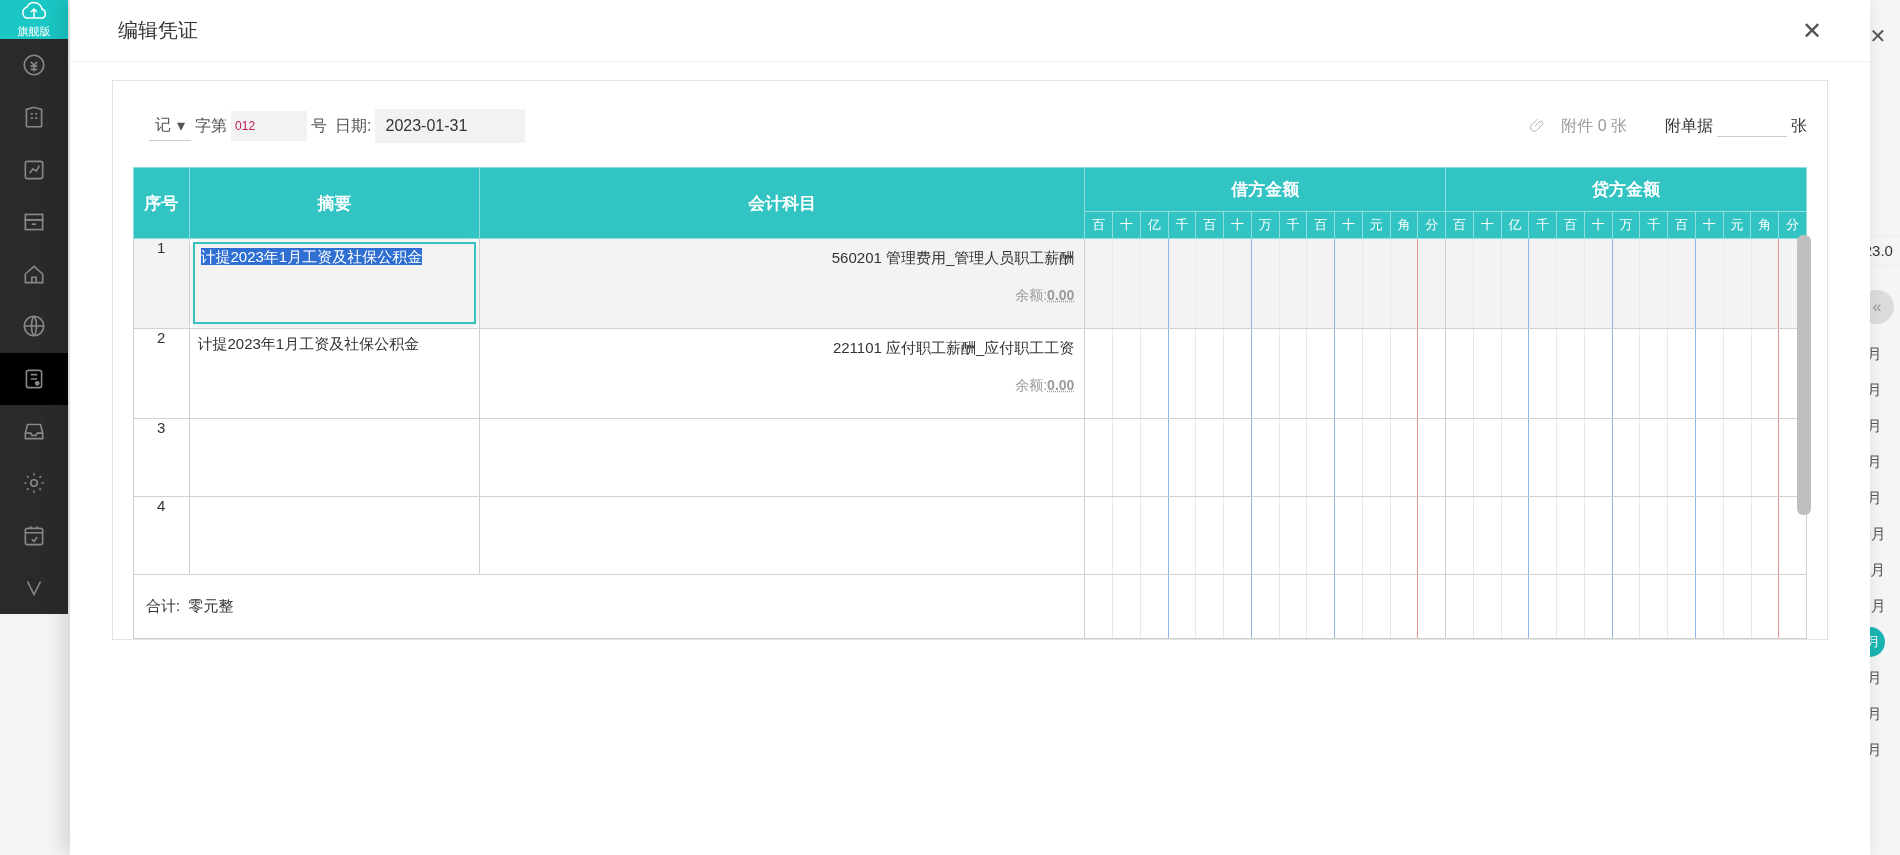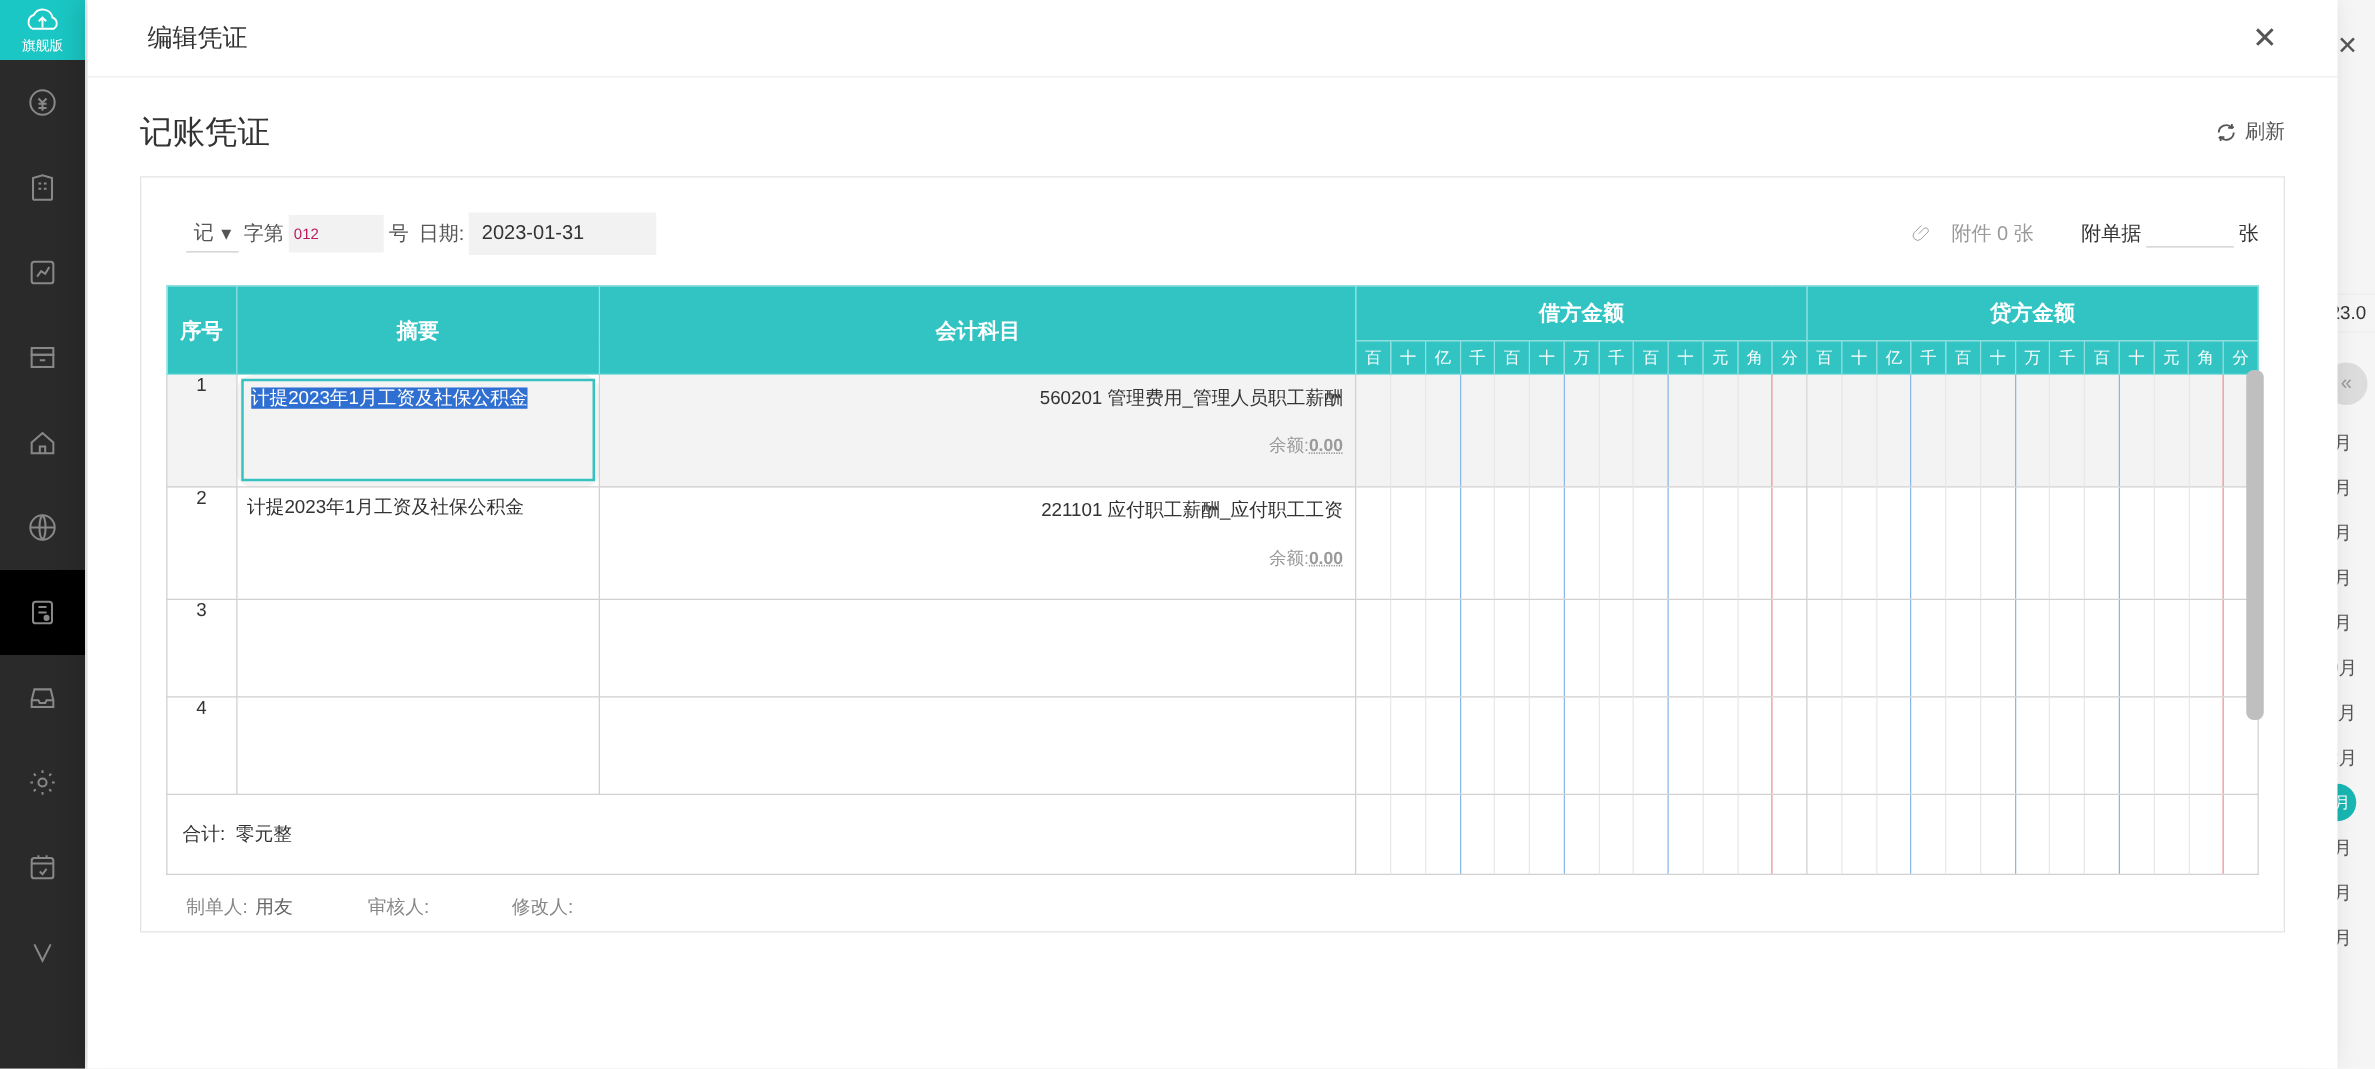--- a/index.html
+++ b/index.html
@@ -1,19 +1,19 @@
 <!DOCTYPE html>
 <html><head>
 <meta charset="utf-8">
 <style>
 * { box-sizing: border-box; margin: 0; padding: 0; }
 body { font-family: "Microsoft YaHei", Arial, sans-serif; font-size: 14px; background: #f5f5f5; overflow: hidden; width: 1900px; height: 855px; position: relative; }
 
 
-.sidebar { position: absolute; left: 0; top: 0; width: 68px; height: 855px; background: #2a2a2a; display: flex; flex-direction: column; align-items: center; }
+.sidebar { position: absolute; left: 0; top: 0; width: 68px; height: 614px; background: #2a2a2a; display: flex; flex-direction: column; align-items: center; }
 .sidebar-logo { width: 68px; height: 48px; background: #1ac7c4; display: flex; flex-direction: column; align-items: center; justify-content: center; color: #fff; font-size: 11px; }
 .sidebar-logo svg { width: 32px; height: 24px; }
 .sidebar-item { width: 68px; height: 68px; display: flex; align-items: center; justify-content: center; color: #888; cursor: pointer; }
 .sidebar-item.active { background: #000; }
 .sidebar-item svg { width: 26px; height: 26px; stroke: #888; fill: none; stroke-width: 1.5; }
 .scroll-up { position: absolute; right: 6px; top: 290px; width: 34px; height: 34px; border-radius: 50%; background: #dcdcdc; color: #999; display: flex; align-items: center; justify-content: center; font-size: 16px; }
 .month-list { position: absolute; right: 0; top: 336px; width: 60px; }
 .month-item { height: 36px; display: flex; align-items: center; justify-content: center; color: #555; font-size: 15px; position: relative; }
 .month-badge { position: absolute; left: 6px; top: 10px; font-size: 10px; background: #19b6b3; color: #fff; padding: 1px 4px; border-radius: 8px 8px 8px 0; }
 .month-item.active { }
@@ -185,30 +185,20 @@
     <div class="month-item">4月</div>
   </div>
 
 <div class="modal">
   <div class="modal-header">
     <div class="modal-title">编辑凭证</div>
     <button class="modal-close">✕</button>
   </div>
   <div class="modal-body">
     <div class="voucher-card">
-      <div class="voucher-head">
-        <div class="voucher-title">记账凭证</div>
-        <button class="refresh-btn">
-          <svg viewBox="0 0 24 24">
-              <path d="M4 12a8 8 0 0 1 14-5l2-1M20 12a8 8 0 0 1-14 5l-2 1"></path>
-              <path d="M18 3v4h-4M6 21v-4h4"></path>
-            </svg>
-          <span>刷新</span>
-        </button>
-      </div>
 
       <div class="voucher-frame">
         <div class="voucher-meta">
           <div class="meta-group">
             <div class="meta-sel">
               <span>记</span>
               <span>▾</span>
             </div>
             <span>字第</span>
             <input class="meta-input" value="012" style="">
@@ -512,21 +502,16 @@
                       <span></span>
                       <span></span>
                       <span></span>
                     </div>
                   </td>
               </tr>
             </tbody>
           </table>
         </div>
 
-        <div class="voucher-footer">
-          <div><span>制单人:</span><span class="v">用友</span></div>
-          <div><span>审核人:</span><span class="v"></span></div>
-          <div><span>修改人:</span><span class="v"></span></div>
-        </div>
       </div>
     </div>
   </div>
 </div>
 
 </body></html>

